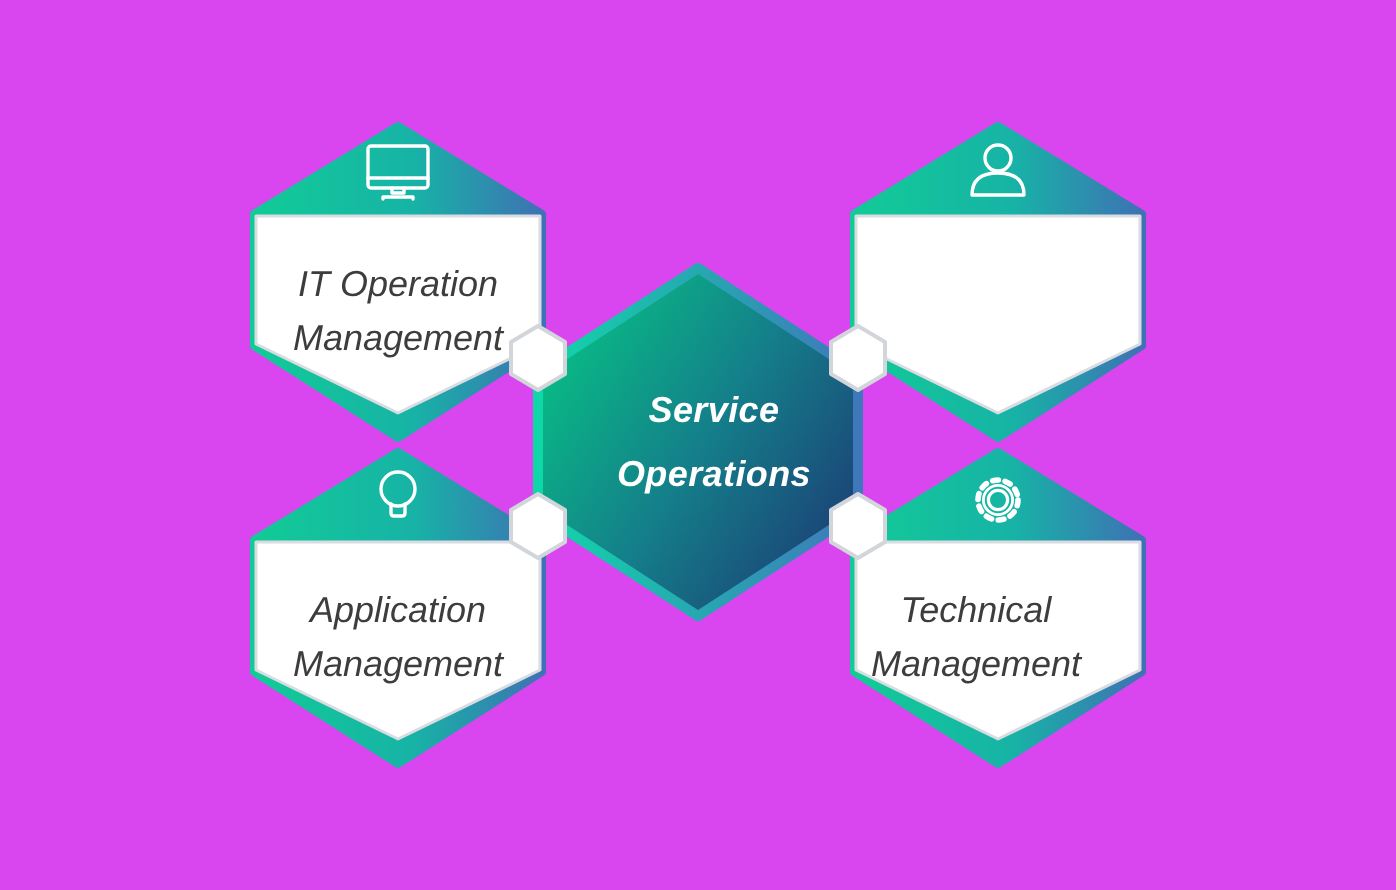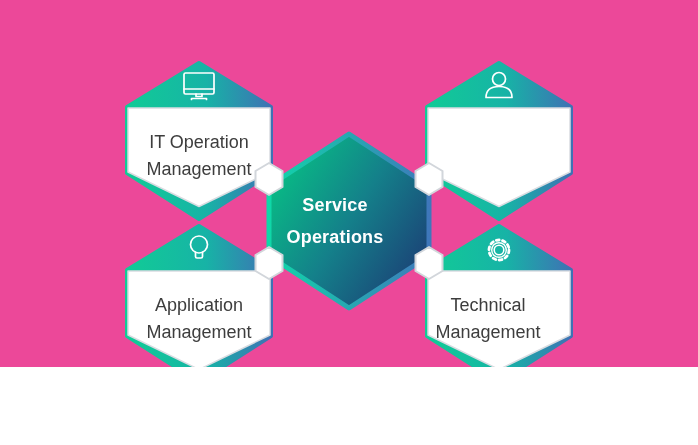--- a/index.html
+++ b/index.html
@@ -1,36 +1,37 @@
 <!DOCTYPE html>
 <html><head>
 <meta charset="utf-8">
 <style>
   html,body{margin:0;padding:0;background:#ffffff;}
   .canvas{
     position:relative;
-    width:698px;height:367px;
-    background:#ec4899;
+    width:698px;height:445px;
+    background:#d946ef;
     font-family:"Liberation Sans", sans-serif;
     overflow:hidden;
+    font-style:italic;
   }
   .diagram-svg{position:absolute;left:0;top:0;}
   .node-label{
     position:absolute;
     width:148px;height:98px;
     display:flex;align-items:center;justify-content:center;
     text-align:center;
     font-size:18px;line-height:27px;
     color:#3d3d3d;
     white-space:pre-line;
     pointer-events:none;
   }
   .center-label{
     position:absolute;
-    left:260px;top:139px;
+    left:282px;top:139px;
     width:150px;height:164px;
     display:flex;align-items:center;justify-content:center;
     text-align:center;
     font-size:18px;line-height:32px;
     font-weight:bold;
     color:#ffffff;
     white-space:pre-line;
     letter-spacing:.2px;
     pointer-events:none;
   }

